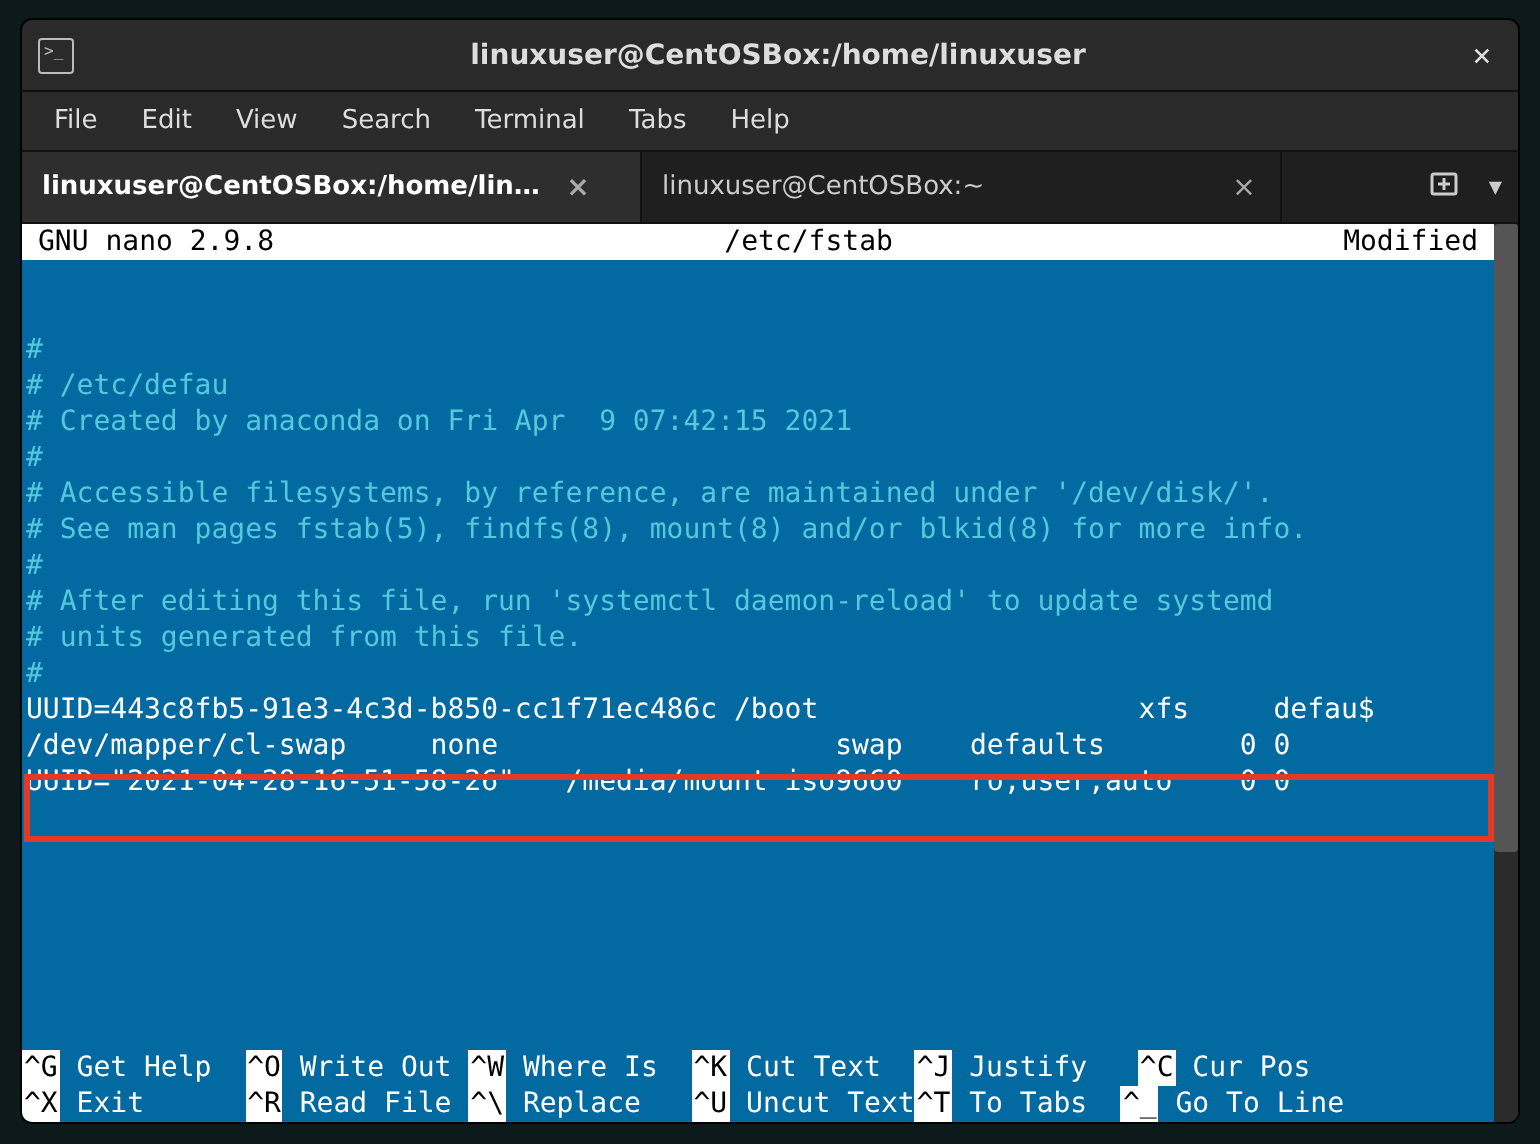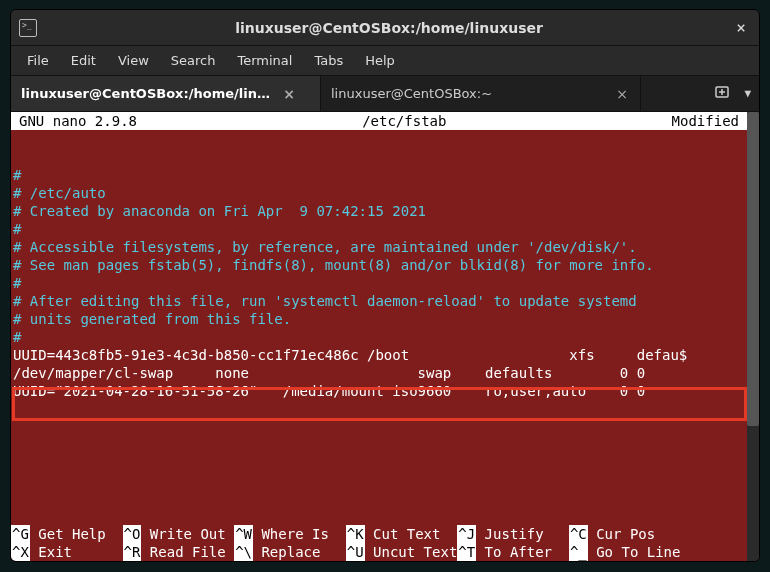--- a/index.html
+++ b/index.html
@@ -114,21 +114,21 @@
   .tab-controls {
     display: flex;
     align-items: center;
     padding: 0 8px;
     gap: 14px;
     color: #ccc;
   }
   .tab-controls svg { width: 16px; height: 16px; }
   .terminal {
     flex: 1;
-    background: #7f1d1d;
+    background: #0369a1;
     position: relative;
     font-size: 14px;
     line-height: 18px;
     color: #fff;
     padding: 0;
     overflow: hidden;
   }
   .term-line {
     white-space: pre;
     padding: 0 2px;
@@ -232,21 +232,21 @@
   <div class="terminal">
     <div class="nano-header">
       <span>  GNU nano 2.9.8</span>
       <span>/etc/fstab</span>
       <span>Modified</span>
     </div>
 
     <div class="term-line"></div>
     <div class="term-line">&nbsp;</div>
     <div class="term-line comment">#</div>
-    <div class="term-line comment"># /etc/auto</div>
+    <div class="term-line comment"># /etc/defau</div>
     <div class="term-line comment"># Created by anaconda on Fri Apr  9 07:42:15 2021</div>
     <div class="term-line comment">#</div>
     <div class="term-line comment"># Accessible filesystems, by reference, are maintained under '/dev/disk/'.</div>
     <div class="term-line comment"># See man pages fstab(5), findfs(8), mount(8) and/or blkid(8) for more info.</div>
     <div class="term-line comment">#</div>
     <div class="term-line comment"># After editing this file, run 'systemctl daemon-reload' to update systemd</div>
     <div class="term-line comment"># units generated from this file.</div>
     <div class="term-line comment">#</div>
     <div class="term-line">UUID=443c8fb5-91e3-4c3d-b850-cc1f71ec486c /boot                   xfs     defau$</div>
     <div class="term-line">/dev/mapper/cl-swap     none                    swap    defaults        0 0</div>
@@ -272,21 +272,21 @@
       <div class="row">
         <span class="fkey">^X</span>
           <span class="fdesc"> Exit      </span>
         <span class="fkey">^R</span>
           <span class="fdesc"> Read File </span>
         <span class="fkey">^\</span>
           <span class="fdesc"> Replace   </span>
         <span class="fkey">^U</span>
           <span class="fdesc"> Uncut Text</span>
         <span class="fkey">^T</span>
-          <span class="fdesc"> To After  </span>
+          <span class="fdesc"> To Tabs  </span>
         <span class="fkey">^_</span>
           <span class="fdesc"> Go To Line</span>
       </div>
     </div>
 
     <div class="scrollbar">
       <div class="thumb"></div>
     </div>
   </div>
 

